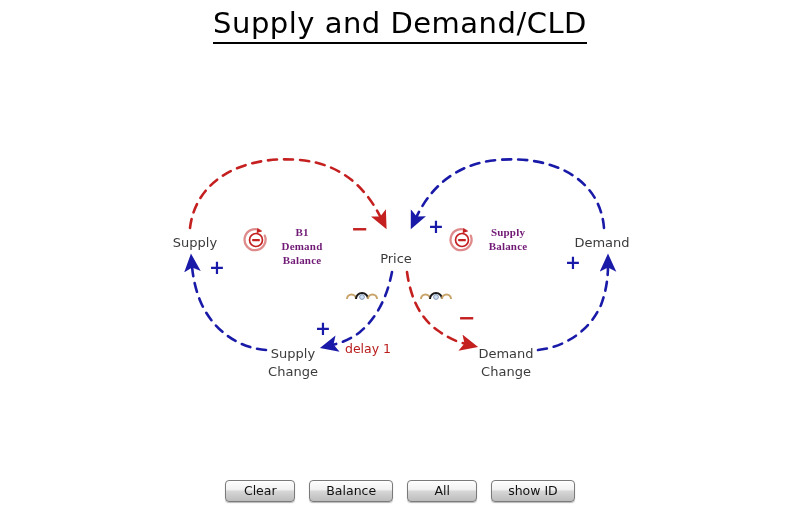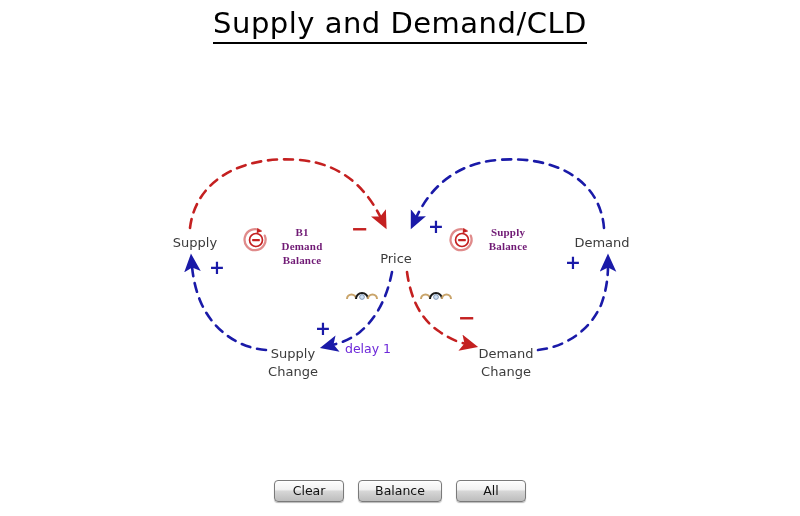--- a/index.html
+++ b/index.html
@@ -91,21 +91,21 @@
     line-height: 1;
   }
   .sign.plus  { color: #1a1aa8; }
   .sign.minus { color: #c42020; font-size: 21px; }
 
   
   .delay-label {
     position: absolute;
     font-family: "DejaVu Sans", sans-serif;
     font-size: 12.5px;
-    color: #6d28d9;
+    color: #b91c1c;
     text-align: center;
     line-height: 1.25;
     white-space: nowrap;
   }
   .delay-mark {
     position: absolute;
     width: 34px;
     height: 16px;
   }
 
@@ -238,15 +238,16 @@
       <div>delay 1</div>
     </div>
 
 
   </div>
 
   <div id="buttonbar">
     <button class="btn">Clear</button>
     <button class="btn">Balance</button>
     <button class="btn">All</button>
+    <button class="btn">show ID</button>
   </div>
 
 </div>
 
 </body></html>

